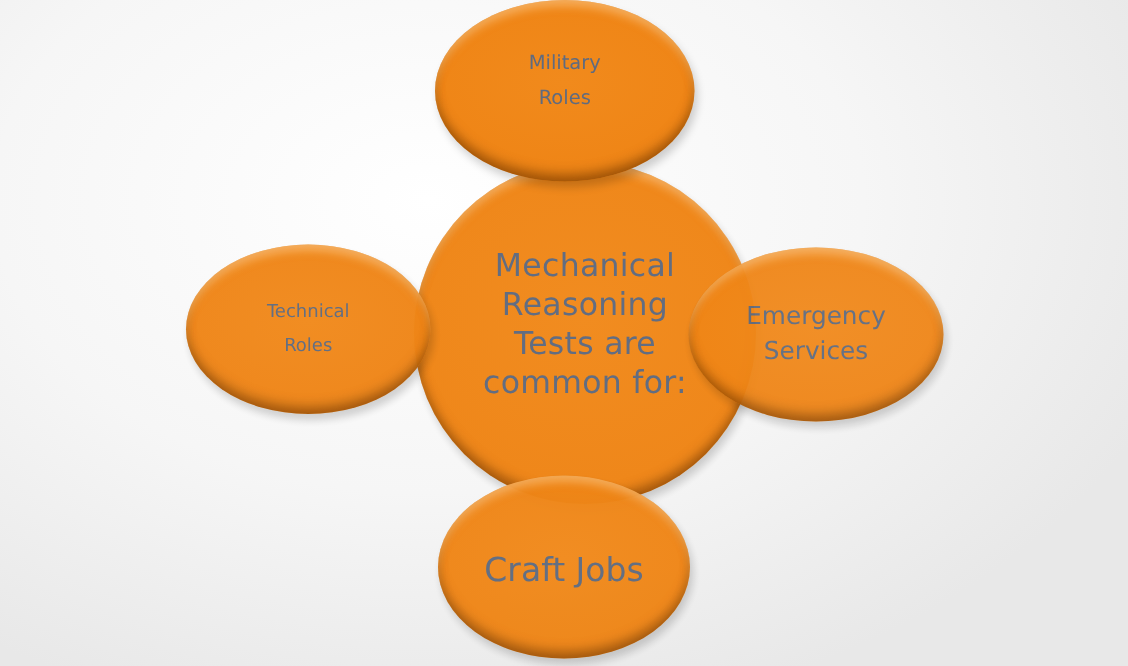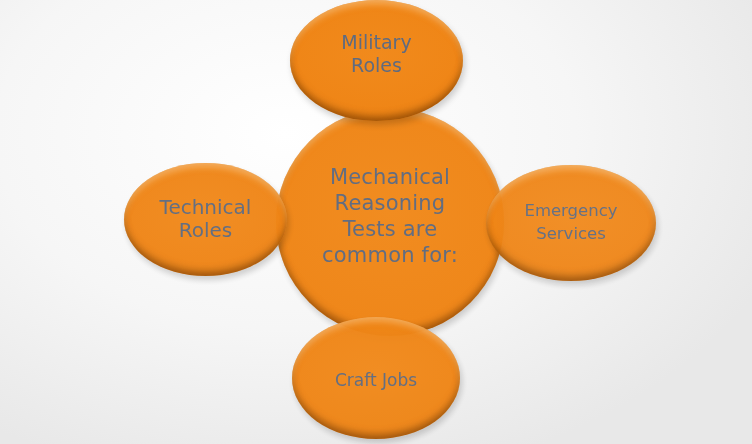--- a/index.html
+++ b/index.html
@@ -54,42 +54,42 @@
       line-height: 26px;
       margin-top: -12px;
       letter-spacing: 0.2px;
     }
     
     .node-top {
       left: 290px; top: 0px;
       width: 173px; height: 121px;
       z-index: 2;
     }
-    .node-top span { font-size: 19px; line-height: 23px; margin-top: -14px; }
+    .node-top span { font-size: 13px; line-height: 23px; margin-top: -14px; }
     .node-left {
       left: 124px; top: 163px;
       width: 163px; height: 113px;
       z-index: 2;
       opacity: 0.97;
     }
-    .node-left span { font-size: 20px; line-height: 23px; margin-top: -2px; }
+    .node-left span { font-size: 12px; line-height: 23px; margin-top: -2px; }
     .node-right {
-      left: 486px; top: 165px;
+      left: 459px; top: 165px;
       width: 170px; height: 116px;
       z-index: 2;
       opacity: 0.95;
     }
     .node-right span { font-size: 16.5px; line-height: 23px; margin-top: -2px; }
     .node-bottom {
       left: 292px; top: 317px;
       width: 168px; height: 122px;
       z-index: 2;
       opacity: 0.97;
     }
-    .node-bottom span { font-size: 17px; line-height: 23px; margin-top: 4px; }
+    .node-bottom span { font-size: 22px; line-height: 23px; margin-top: 4px; }
   </style>
 </head>
 <body>
 
 <div class="diagram">
   <div class="node node-center">
     <span>Mechanical
 Reasoning
 Tests are
 common for:</span>

